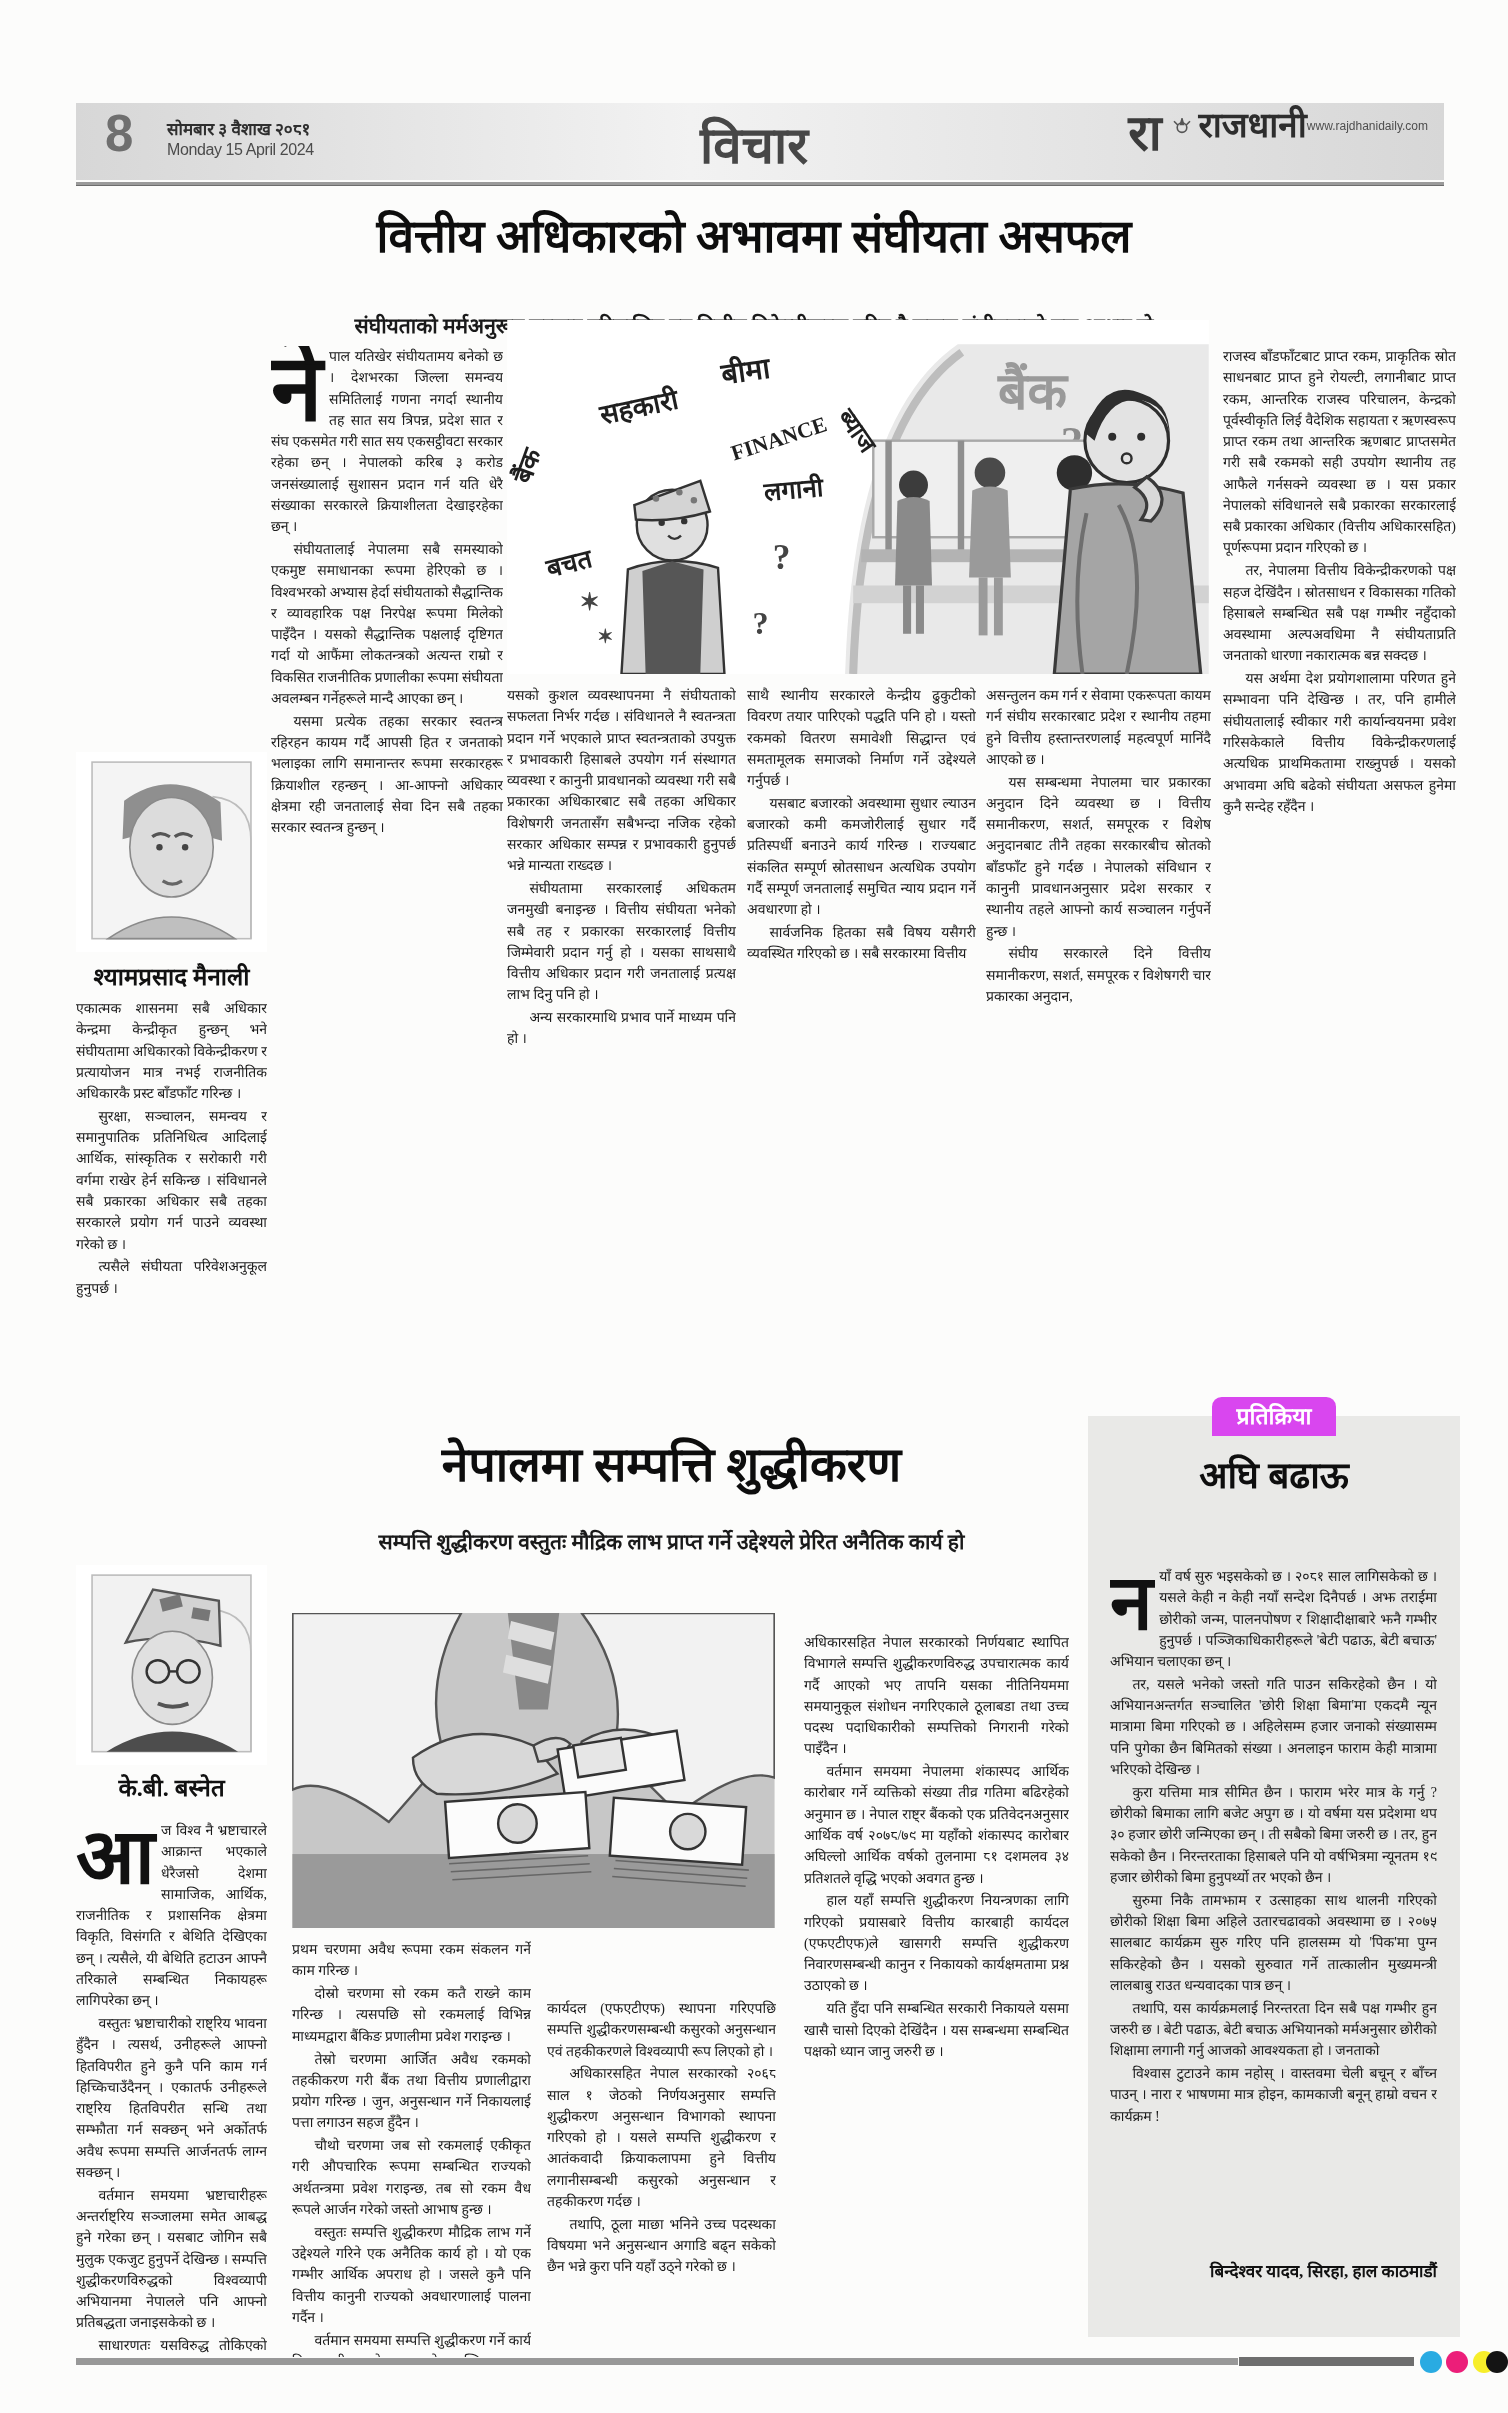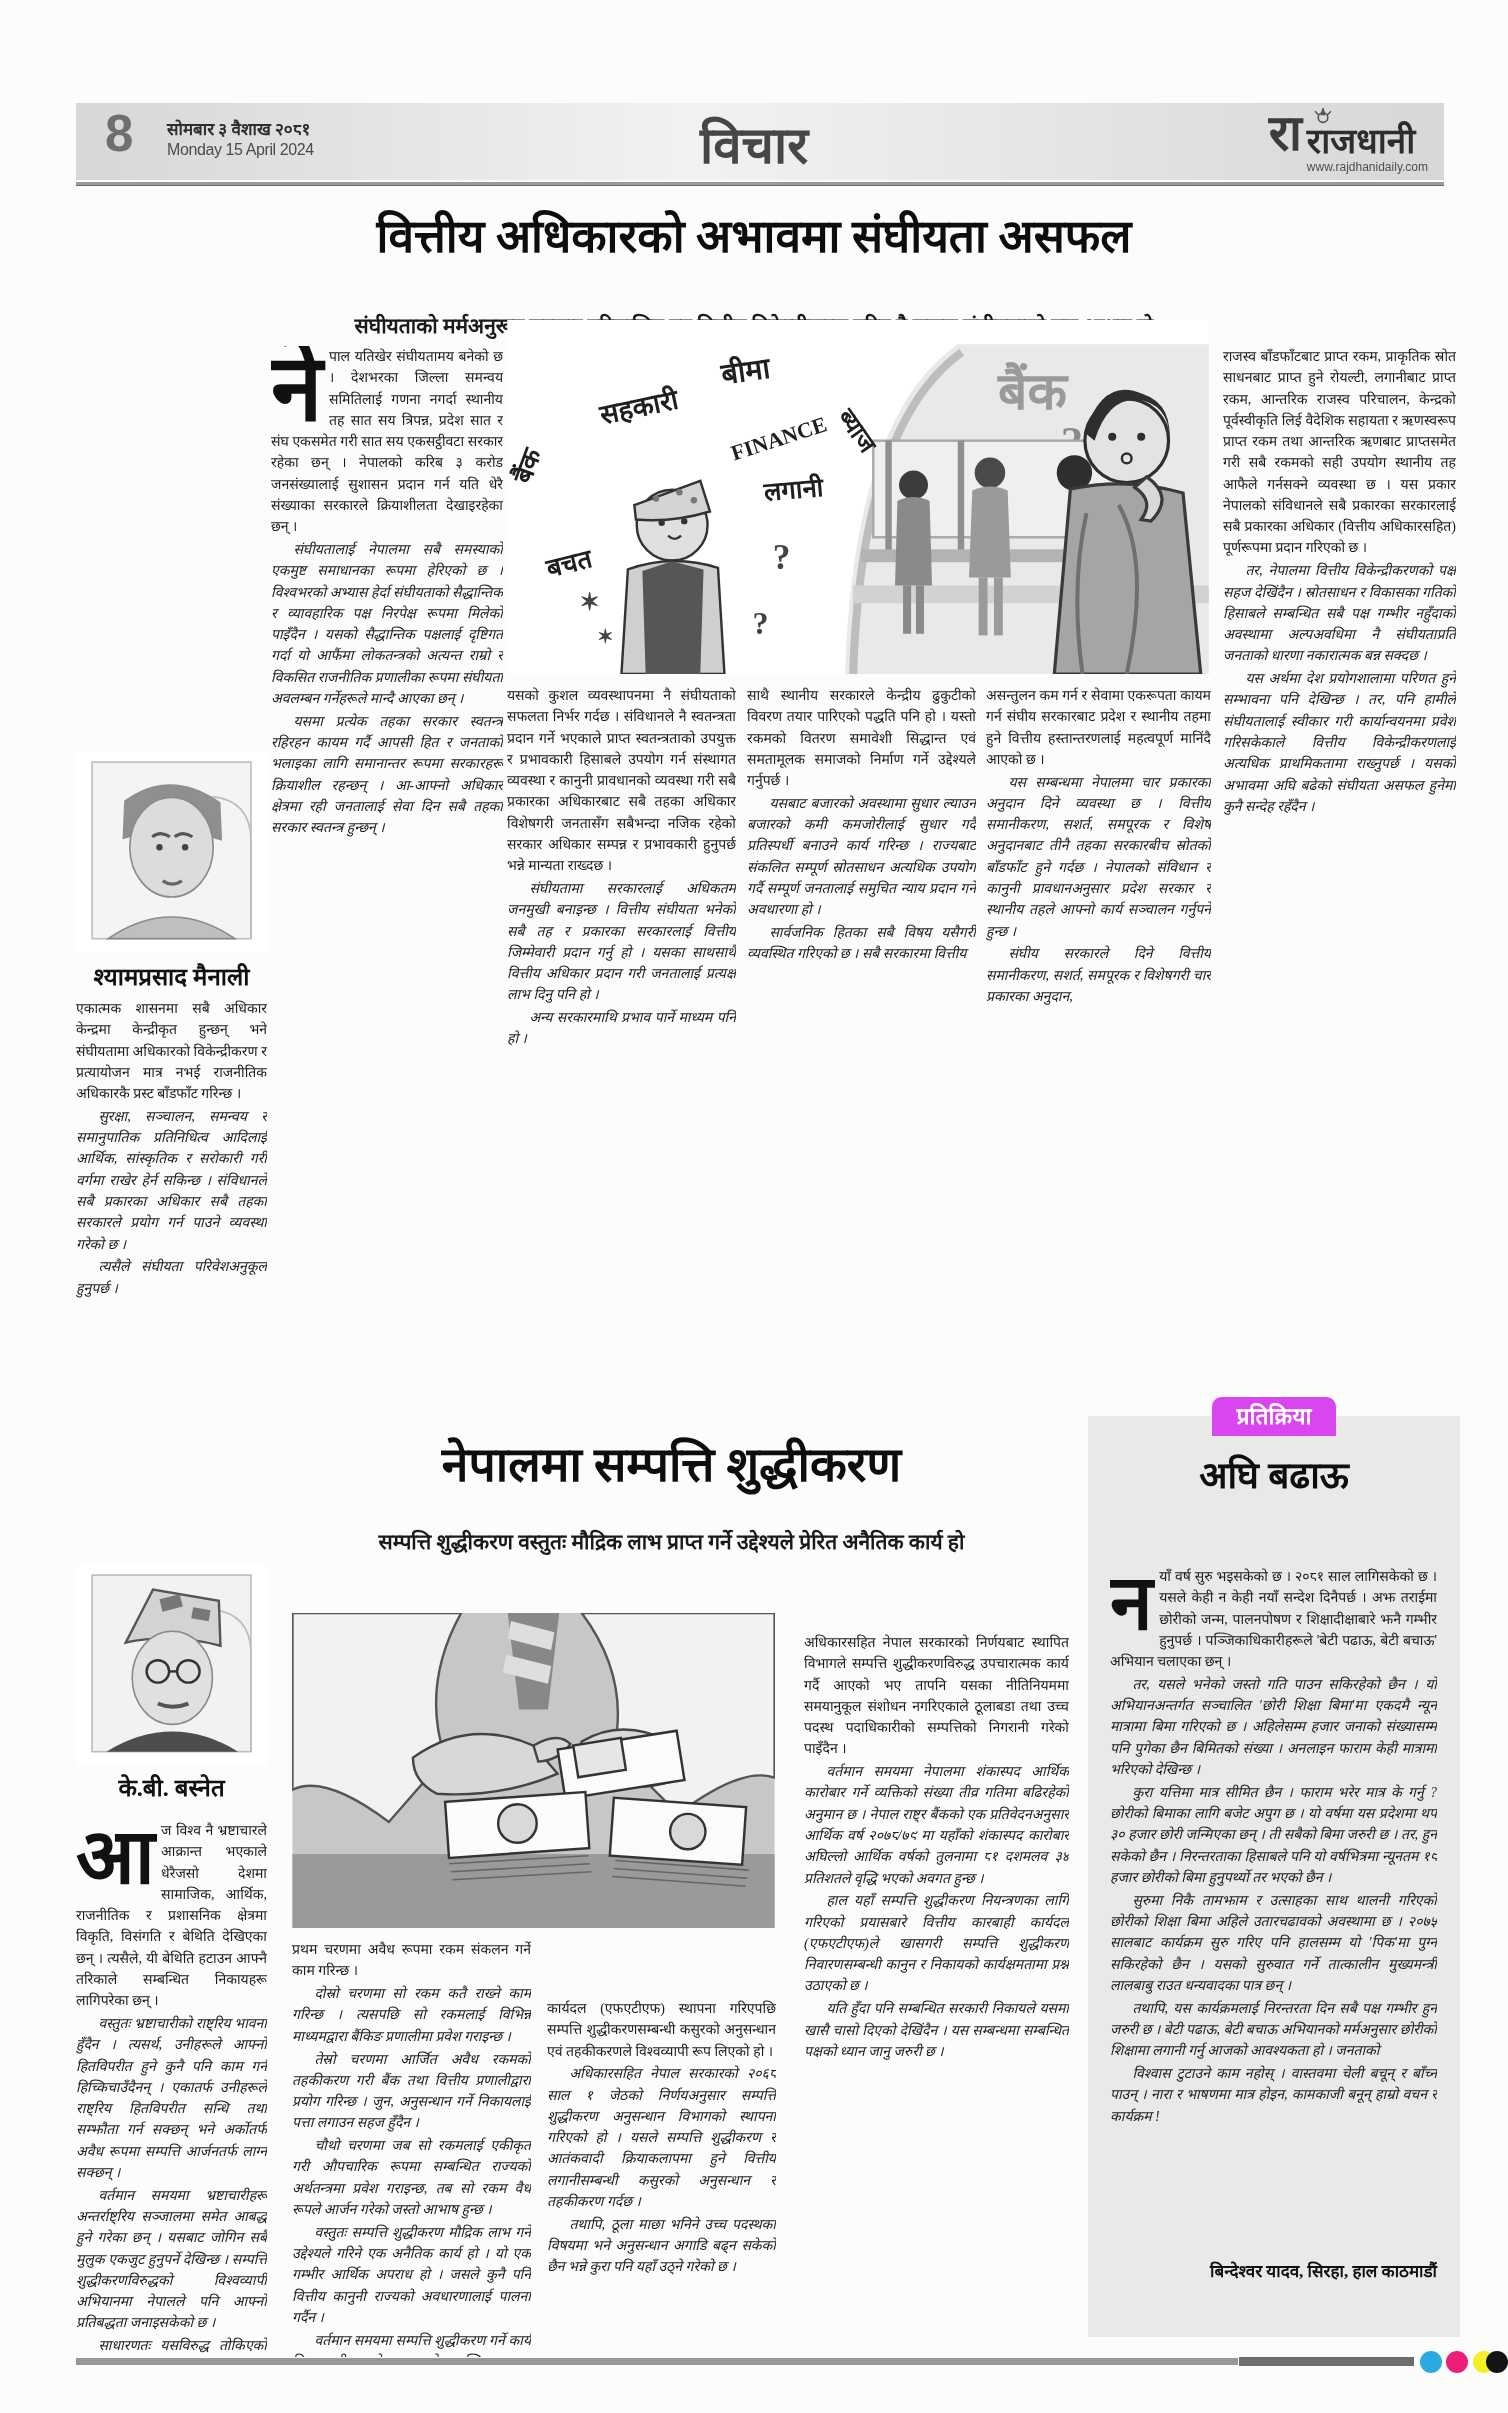--- a/index.html
+++ b/index.html
@@ -9,33 +9,33 @@
   
   #band{left:76px;top:103px;width:1368px;height:77px;
         background:linear-gradient(to right,#d7d7d7,#f2f2f2 45%,#d7d7d7);}
   #band-rule{left:76px;top:182px;width:1368px;height:3.2px;background:#9a9a9a;border-bottom:0.8px solid #6d6d6d;}
   .pagenum{left:105px;top:108px;font-family:"Liberation Sans",sans-serif;font-size:51px;font-weight:bold;color:#6f6f6f;line-height:1;}
   .date-np{left:167px;top:117px;font-size:17px;font-weight:bold;color:#2f2f2f;}
   .date-en{left:167px;top:141px;font-family:"Liberation Sans",sans-serif;font-size:16px;color:#4b4b4b;letter-spacing:-0.4px;}
   .section{left:0;top:108px;width:1508px;text-align:center;font-size:51px;font-weight:bold;color:#474747;}
   .logo{right:80px;top:108px;display:flex;align-items:flex-start;gap:4.8px;}
   .logo-ra{font-size:50px;font-weight:bold;color:#3c3c3c;line-height:1;}
-  .logo-col{display:flex;flex-direction:column;align-items:flex-start;line-height:1;}
+  .logo-col{display:flex;flex-direction:row;align-items:center;line-height:1;}
   .logo-name{font-size:35px;font-weight:bold;color:#2d2d2d;}
   .logo-url{font-family:"Liberation Sans",sans-serif;font-size:12px;color:#4e4e4e;margin-top:1.6px;}
   .crest{height:16px;}
   
   .h1{left:0;top:203px;width:1508px;text-align:center;font-size:46px;font-weight:bold;color:#0d0d0d;}
   .stand1{left:0;top:311px;width:1508px;text-align:center;font-size:21px;font-weight:bold;color:#1a1a1a;}
   .h2{left:265px;top:1430px;width:813px;text-align:center;font-size:48px;font-weight:bold;color:#0d0d0d;}
   .stand2{left:265px;top:1527px;width:813px;text-align:center;font-size:21px;font-weight:bold;color:#1a1a1a;}
   
   .col{position:absolute;overflow:hidden;text-align:justify;font-size:14px;line-height:1.52;color:#1b1b1b;}
   .col p{margin:0;}
-  .col p + p{text-indent:1.6em;margin-top:1.6px;font-style:italic;}
+  .col p + p{text-indent:1.6em;margin-top:1.6px;}
   .dc{float:left;font-weight:bold;font-size:93px;line-height:.82;margin:4.8px 6.4px 0 0;color:#111;}
   .dc2{float:left;font-weight:bold;font-size:77px;line-height:.85;margin:4.8px 6.4px 0 0;color:#111;}
   .author{position:absolute;text-align:center;font-size:24px;font-weight:bold;color:#111;}
   .photo{position:absolute;background:#fff;}
   
   #rbox{left:1088px;top:1416px;width:372px;height:921px;background:#e9e9e7;}
   #rtab{left:1212px;top:1397px;width:124px;height:39px;background:#d946ef;color:#fff;
         border-radius:9.7px 9.7px 0 0;text-align:center;font-size:23px;font-weight:bold;line-height:39px;}
   .rhead{left:1088px;top:1453px;width:372px;text-align:center;font-size:37px;font-weight:bold;color:#0e0e0e;line-height:1.25;}
   #rbody{left:1110px;top:1566px;width:327px;height:684px;}

